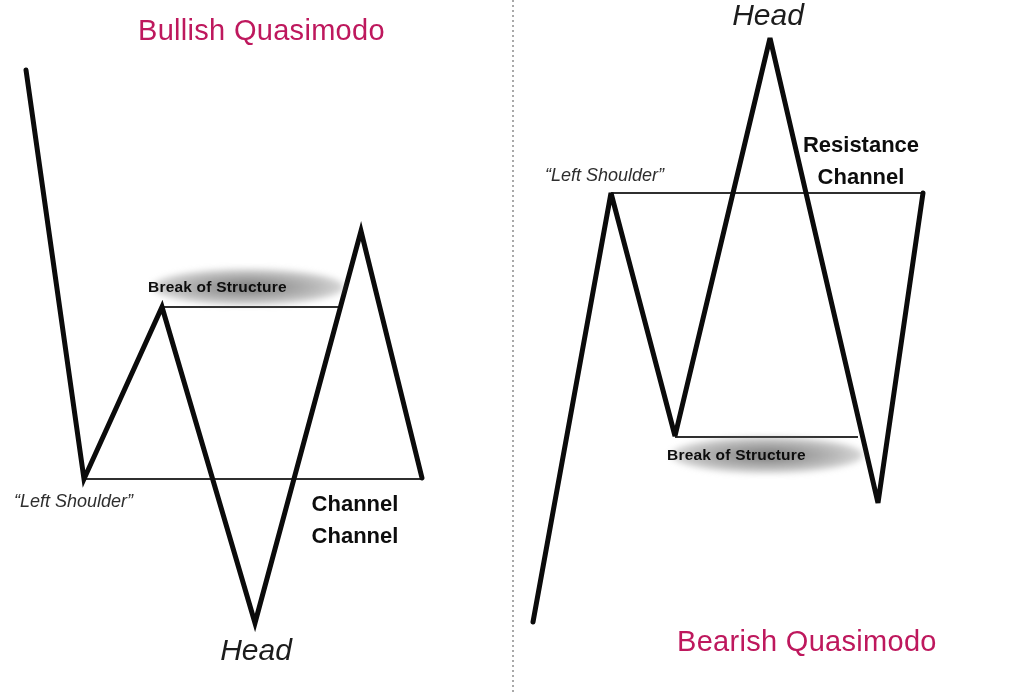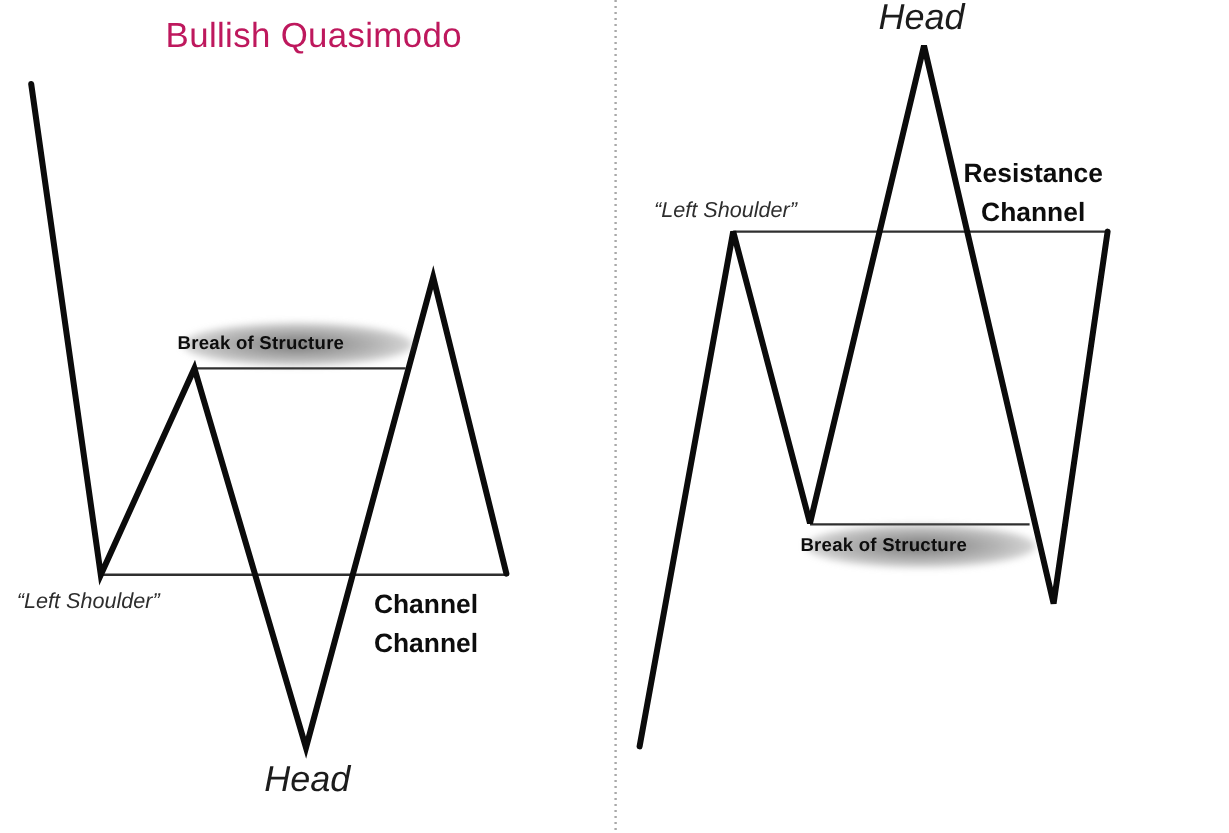--- a/index.html
+++ b/index.html
@@ -74,14 +74,15 @@
     <div>Channel</div>
   </div>
   <div class="label head-label center200" style="left:156px;top:633px;">Head</div>
 
   <div class="label head-label center200" style="left:668px;top:-2px;">Head</div>
   <div class="label channel-label" style="left:761px;top:129px;width:200px;">
     <div>Resistance</div>
     <div>Channel</div>
   </div>
   <div class="label shoulder-label" style="left:545px;top:165px;">“Left Shoulder”</div>
+  <div class="label title center200" style="left:677px;top:625px;">Bearish Quasimodo</div>
 
 </div>
 
 </body></html>

